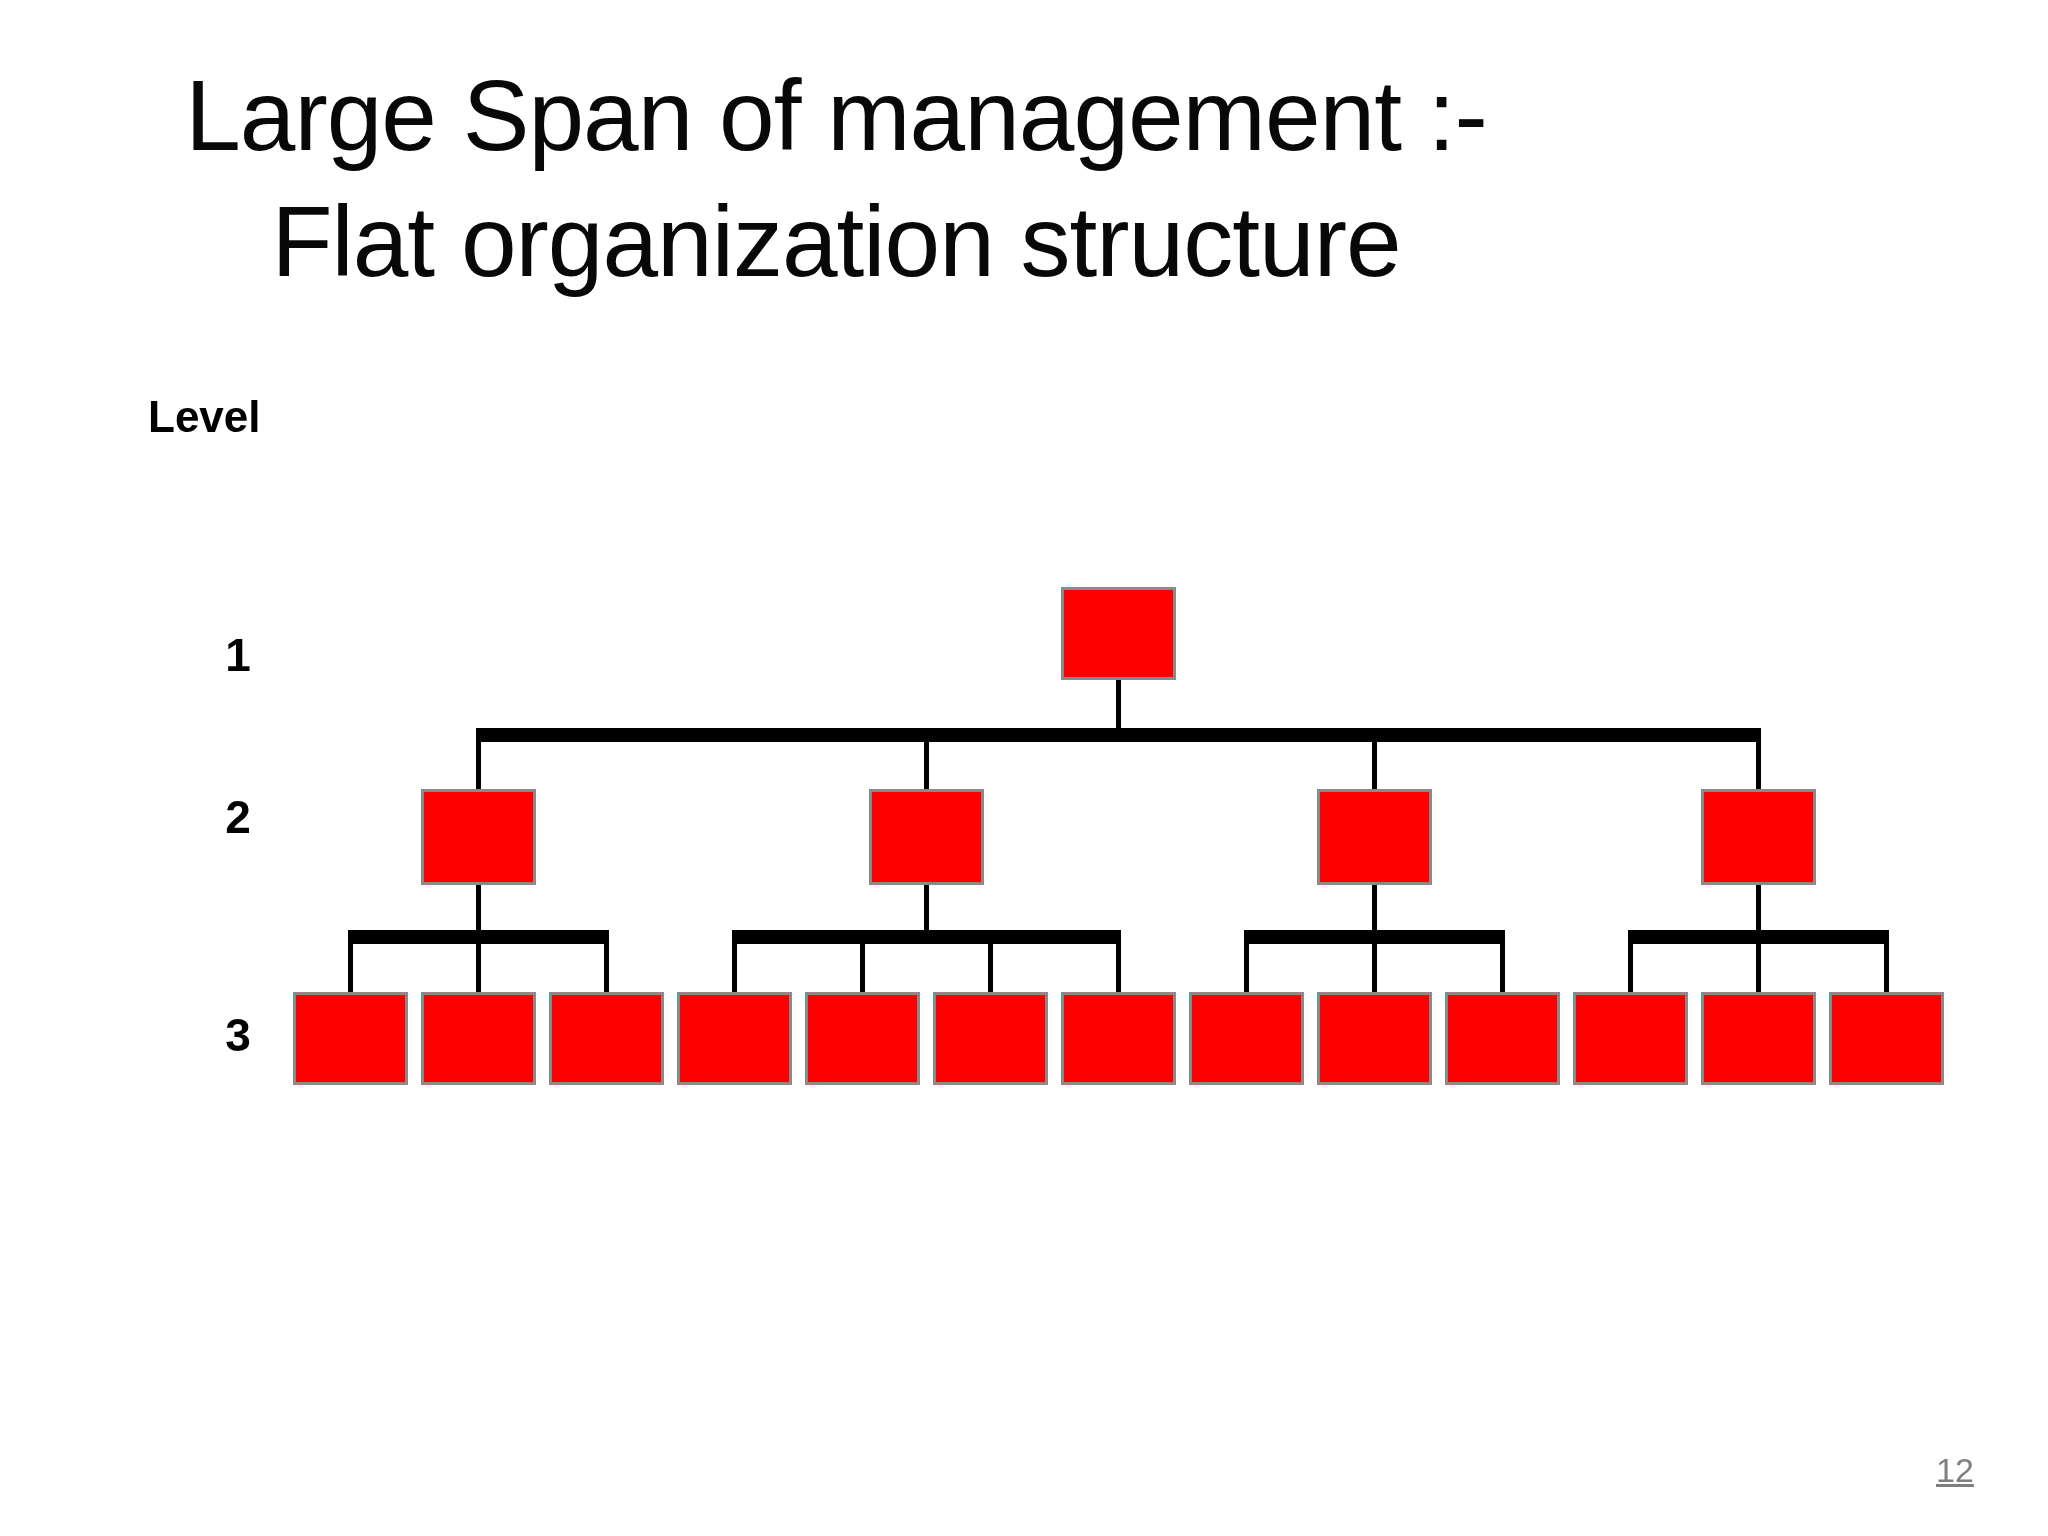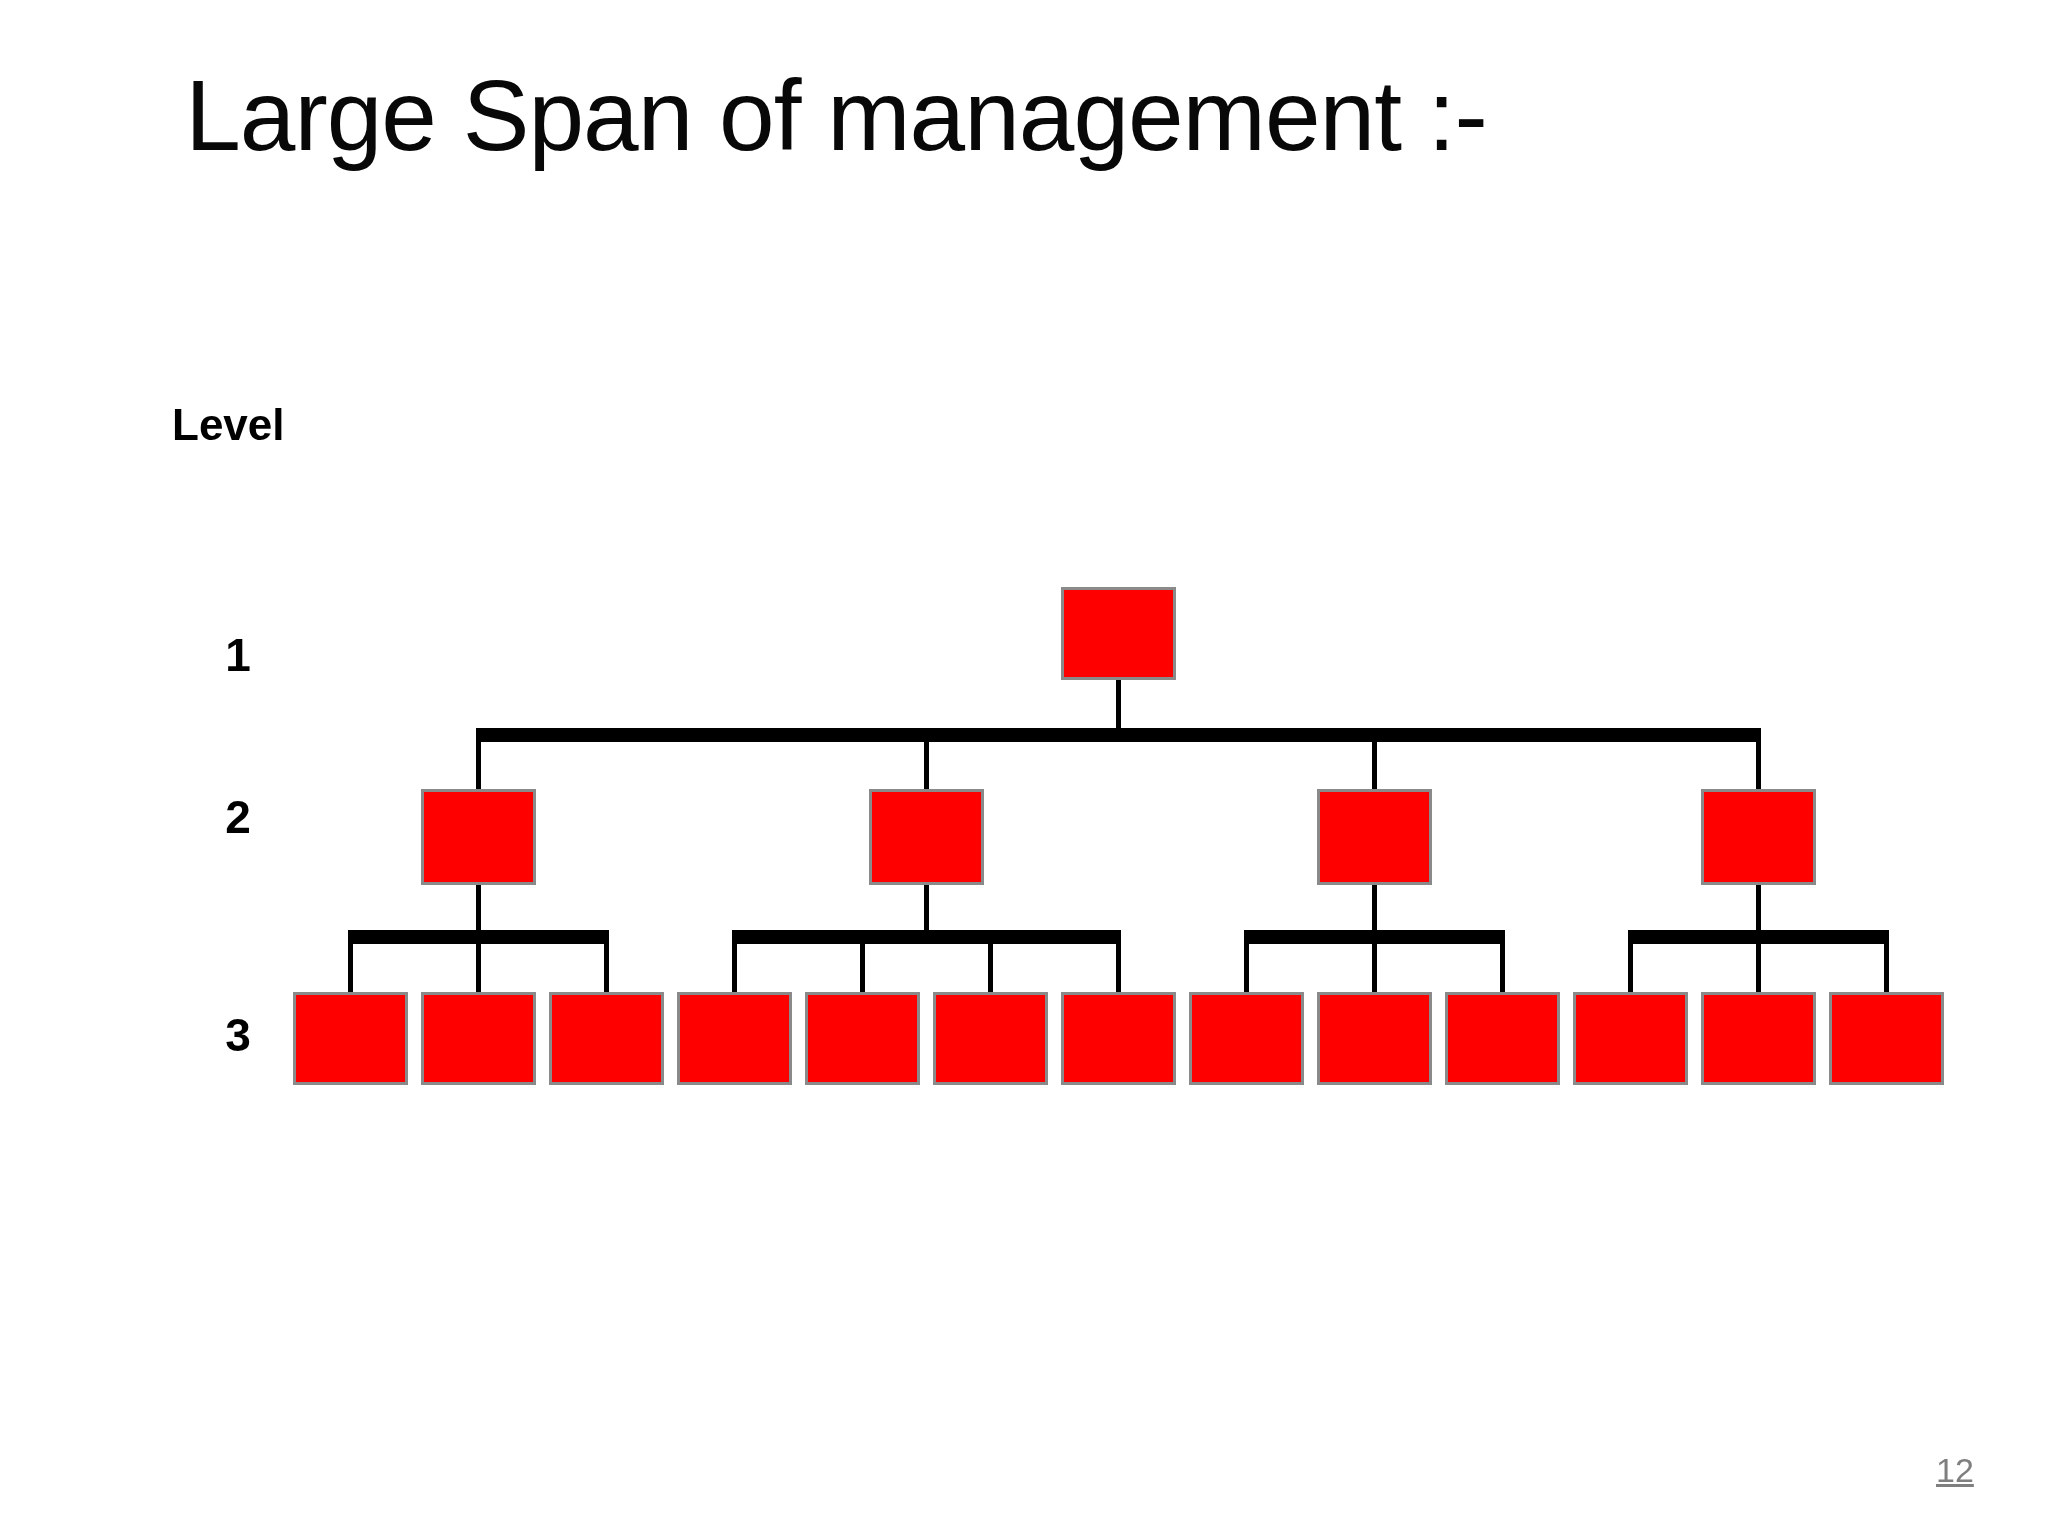--- a/index.html
+++ b/index.html
@@ -20,24 +20,23 @@
     text-align:center;
     font-size:100px;
     line-height:126px;
     font-weight:400;
     color:#080808;
     letter-spacing:-1px;
   }
   .level-label{
     position:absolute;
     left:148px;
-    top:400px;
+    top:392px;
     font-size:44px;
     font-weight:700;
-    margin-left:24px;
   }
   .level-num{
     position:absolute;
     left:209px;
     width:58px;
     text-align:center;
     font-size:46px;
     font-weight:700;
   }
   .level-num-1{ top:628px; }
@@ -58,20 +57,21 @@
     width:2048px; height:1536px;
   }
 </style>
 </head>
 <body>
 
 <div class="slide">
 
   <div class="title">
     <div>Large Span of management :-</div>
+    <div>Flat organization structure</div>
   </div>
 
   <div class="level-label">Level</div>
 
   <div class="level-num level-num-1">1</div>
   <div class="level-num level-num-2">2</div>
   <div class="level-num level-num-3">3</div>
 
   <div class="org-chart">
       <div style="position: absolute; left: 1115.5px; top: 679px; width: 5px; height: 49px; background: rgb(0, 0, 0);"></div>

